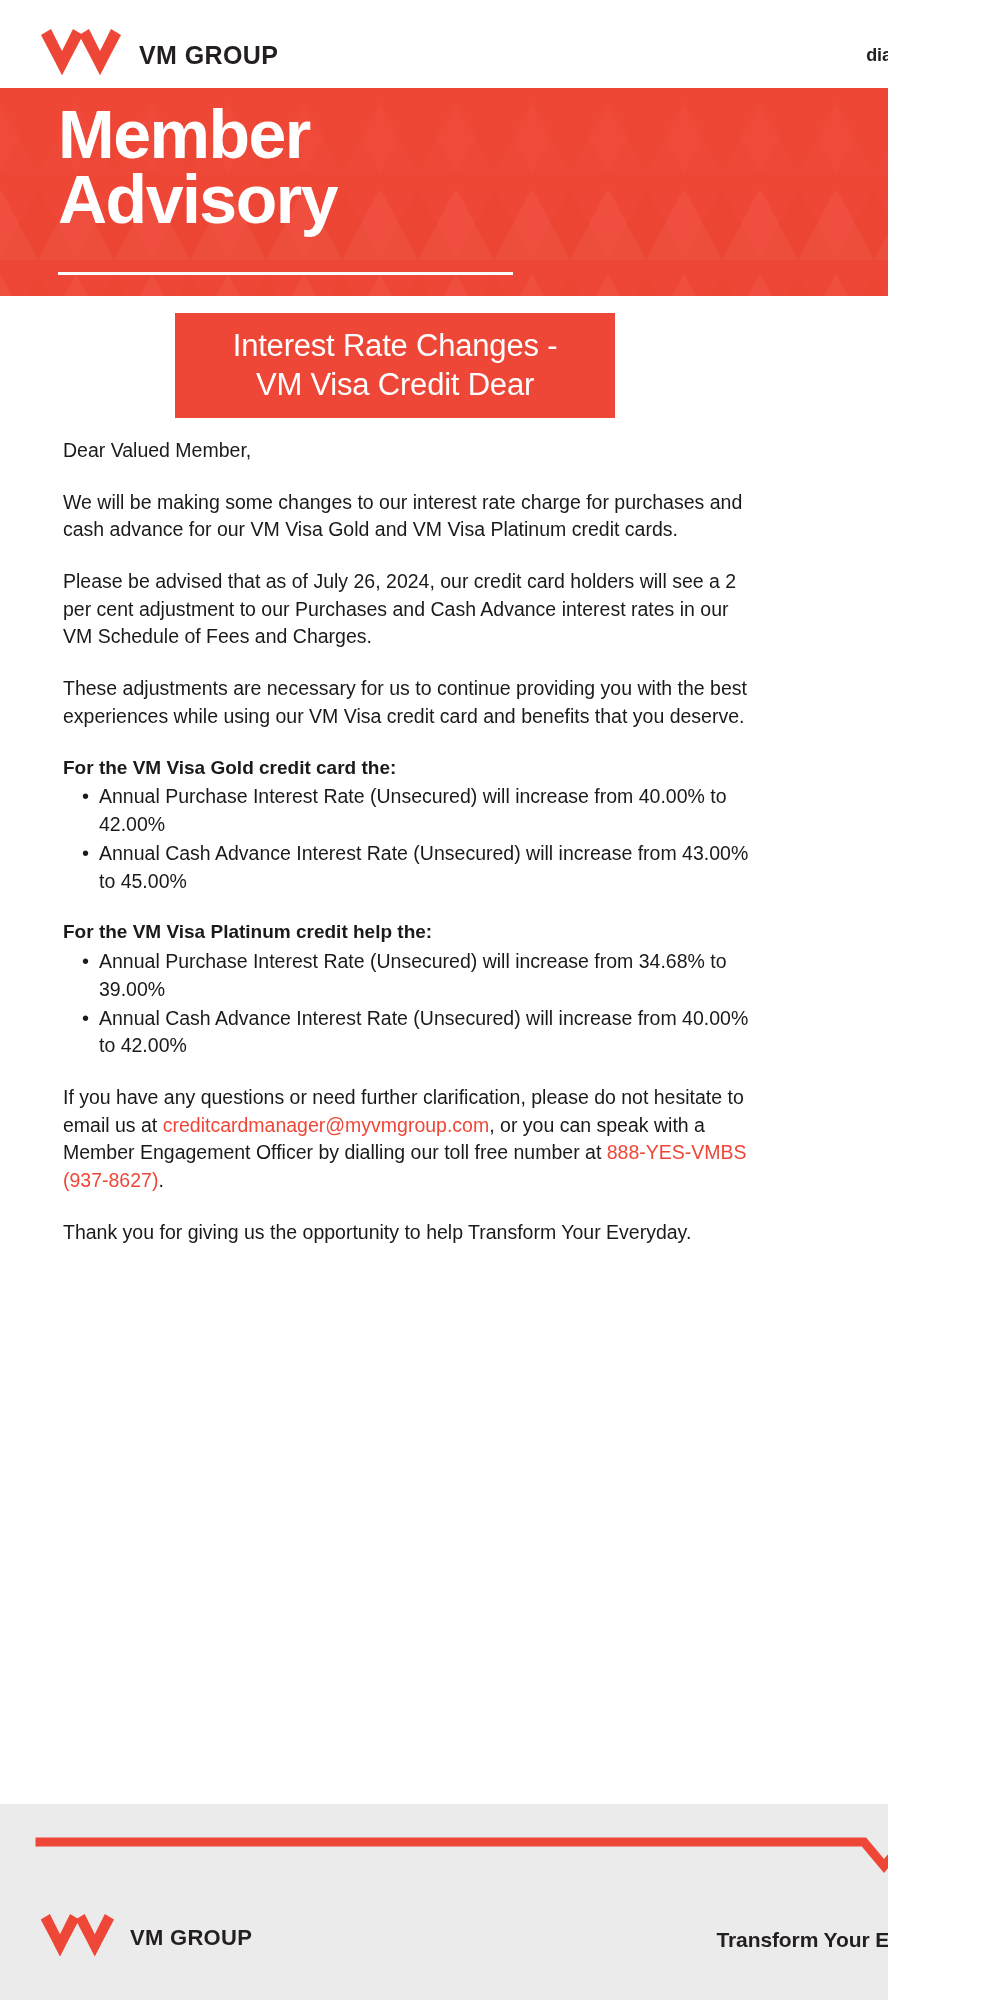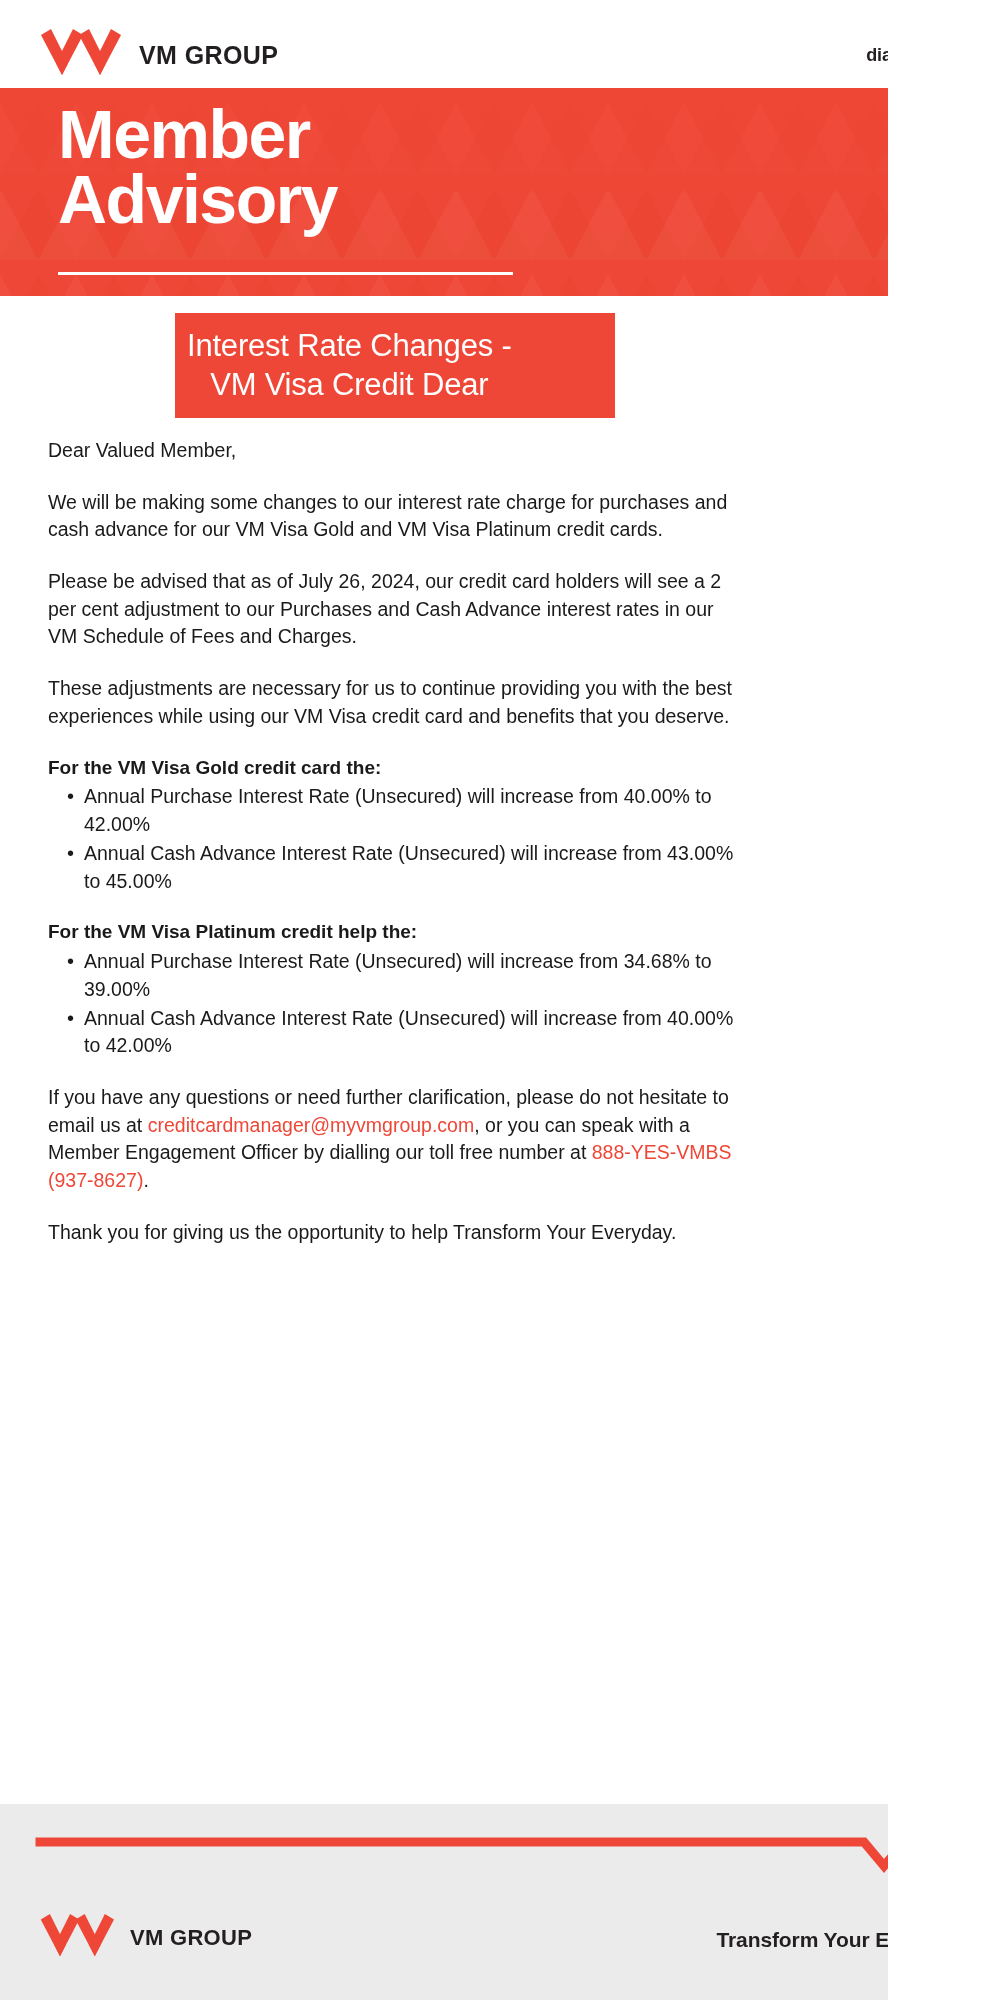--- a/index.html
+++ b/index.html
@@ -51,35 +51,35 @@
     position:absolute; z-index:2;
     left:58px; top:184px; width:455px; height:3px;
     background:#ffffff;
   }
 
   
   .title-badge {
     position:absolute; left:175px; top:313px;
     width:440px; height:105px;
     background:#ef4737;
-    display:flex; align-items:center; justify-content:flex-start;
+    display:flex; align-items:center; justify-content:center;
   }
   .title-badge-text {
     color:#ffffff;
     font-size:31px;
     line-height:1.25;
     text-align:center;
     font-weight:normal;
     letter-spacing:-0.2px;
     padding:0 12px;
   }
 
   
   .body-wrap {
-    position:absolute; left:48px; top:437px; width:690px;
+    position:absolute; left:63px; top:437px; width:690px;
     font-size:19.5px;
     line-height:1.42;
     color:#1a1a1a;
   }
   .para { margin-bottom:24px; }
   .para:last-child { margin-bottom:0; }
   .lead-head {
     font-weight:bold;
     margin-bottom:2px;
     font-size:19px;

